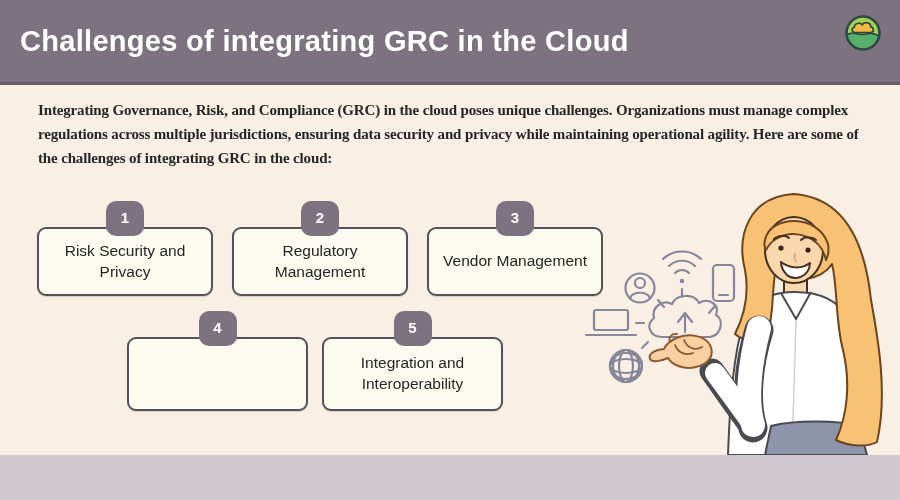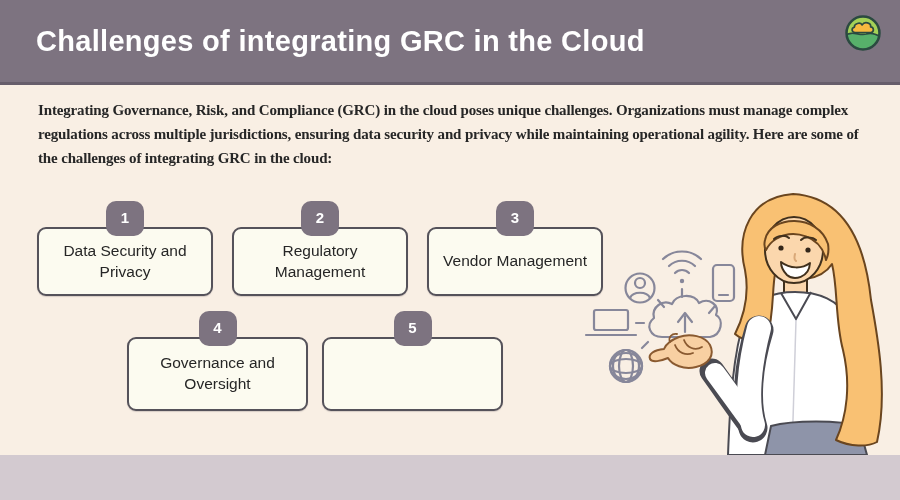--- a/index.html
+++ b/index.html
@@ -7,21 +7,21 @@
     --card-bg:#fcfbf0; --card-border:#55525a; --badge-bg:#7d7380;
     --text-dark:#262626; --title-color:#ffffff;
   }
   *{margin:0;padding:0;box-sizing:border-box;}
   html,body{width:900px;height:500px;overflow:hidden;}
   body{font-family:"Liberation Sans","DejaVu Sans",sans-serif;background:var(--body-bg);position:relative;}
   .stage{position:absolute;left:0;top:0;width:900px;height:500px;background:var(--body-bg);}
 
   .header{position:absolute;left:0;top:0;width:900px;height:85px;background:var(--header-bg);
           border-bottom:3px solid rgba(40,30,45,.25);display:flex;align-items:center;}
-  .title{color:var(--title-color);font-size:29px;font-weight:700;letter-spacing:.3px;padding-left:36px;text-align:center;}
+  .title{color:var(--title-color);font-size:29px;font-weight:700;letter-spacing:.3px;padding-left:20px;text-align:center;}
   .logo{position:absolute;right:18px;top:14px;width:38px;height:38px;}
 
   .intro{position:absolute;left:38px;top:98px;width:830px;font-size:15px;font-weight:700;
          letter-spacing:-.15px;line-height:1.6;color:var(--text-dark);font-family:Liberation Serif, serif;}
 
   .card{position:absolute;background:var(--card-bg);border:2px solid var(--card-border);
         border-radius:9px;display:flex;align-items:center;justify-content:center;text-align:center;
         padding:6px 12px;font-size:15.5px;font-weight:500;color:var(--text-dark);line-height:1.35;
         box-shadow:0 1px 1px rgba(60,50,60,.18);}
   .badge{position:absolute;top:-28px;left:50%;transform:translateX(-50%);width:38px;height:35px;
@@ -56,36 +56,36 @@
         <path d="M 10.5,17.5 C 7.2,17.5 6.6,13.4 9.8,12.6 C 9.6,8.8 15.4,7.4 17.2,10.4 C 19.2,6.6 26,8.2 25.2,12.2 C 28.4,12.4 28.8,16.8 25.6,17.5 Z" fill="#f6b93f" stroke="#2b4a40" stroke-width="1.6" stroke-linejoin="round"></path>
       </g>
       <circle cx="18" cy="18" r="15.6" fill="none" stroke="#2b4a40" stroke-width="2.4"></circle>
     </svg>
   </div>
 
   <div class="intro">Integrating Governance, Risk, and Compliance (GRC) in the cloud poses unique challenges. Organizations must manage complex regulations across multiple jurisdictions, ensuring data security and privacy while maintaining operational agility. Here are some of the challenges of integrating GRC in the cloud:</div>
 
   <div class="card c1">
     <div class="badge">1</div>
-    <div>Data Security and Privacy</div>
+    <div>Risk Security and Privacy</div>
   </div>
   <div class="card c2">
     <div class="badge">2</div>
     <div>Regulatory Management</div>
   </div>
   <div class="card c3">
     <div class="badge">3</div>
     <div>Vendor Management</div>
   </div>
   <div class="card c4">
     <div class="badge">4</div>
-    <div>Governance and Oversight</div>
   </div>
   <div class="card c5">
     <div class="badge">5</div>
+    <div>Integration and Interoperability</div>
   </div>
 
   <svg class="illustration" viewBox="0 0 322 267">
 
     <g stroke="#87879a" stroke-width="2.2" fill="none" stroke-linecap="round" stroke-linejoin="round">
       <g>
         <circle cx="62" cy="100" r="14.5"></circle>
         <circle cx="62" cy="95" r="5"></circle>
         <path d="M 52,110 C 55,103 69,103 72,110"></path>
       </g>

